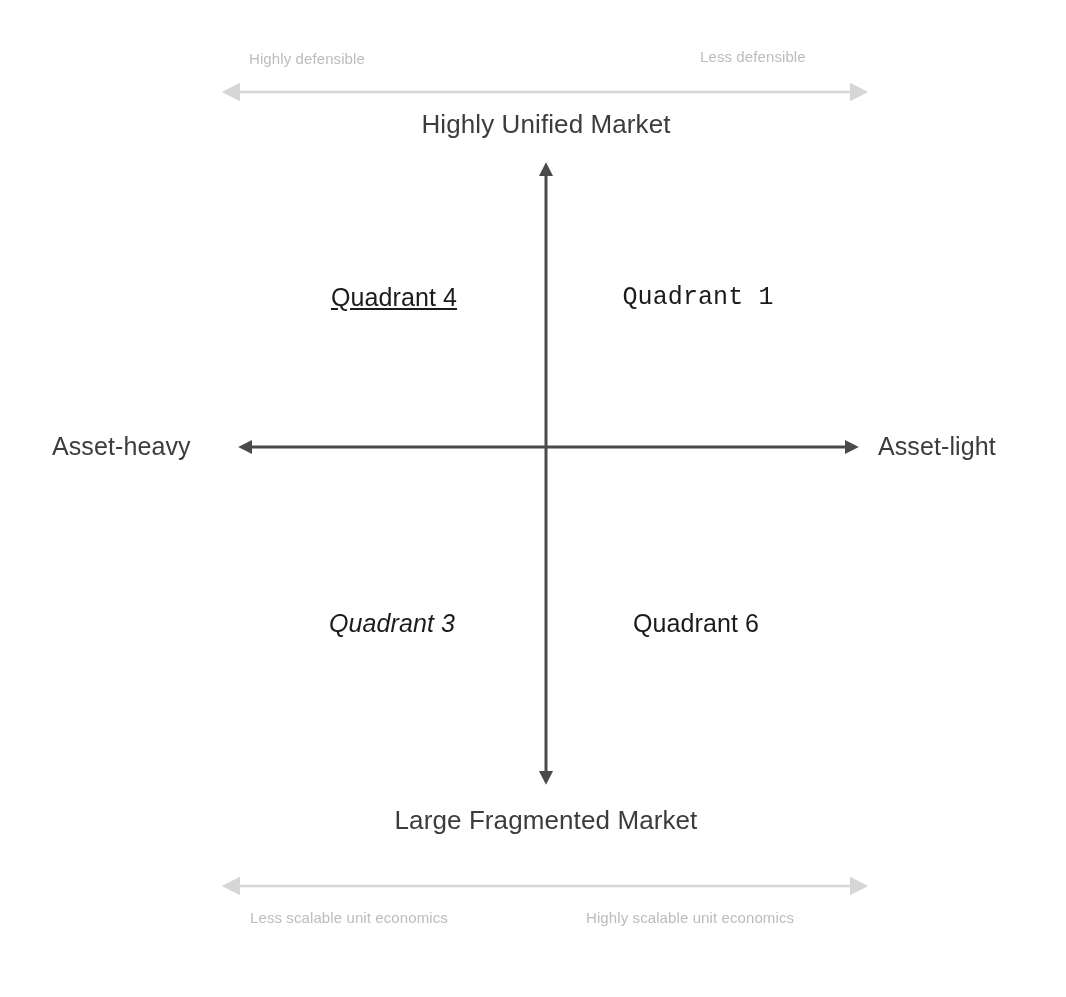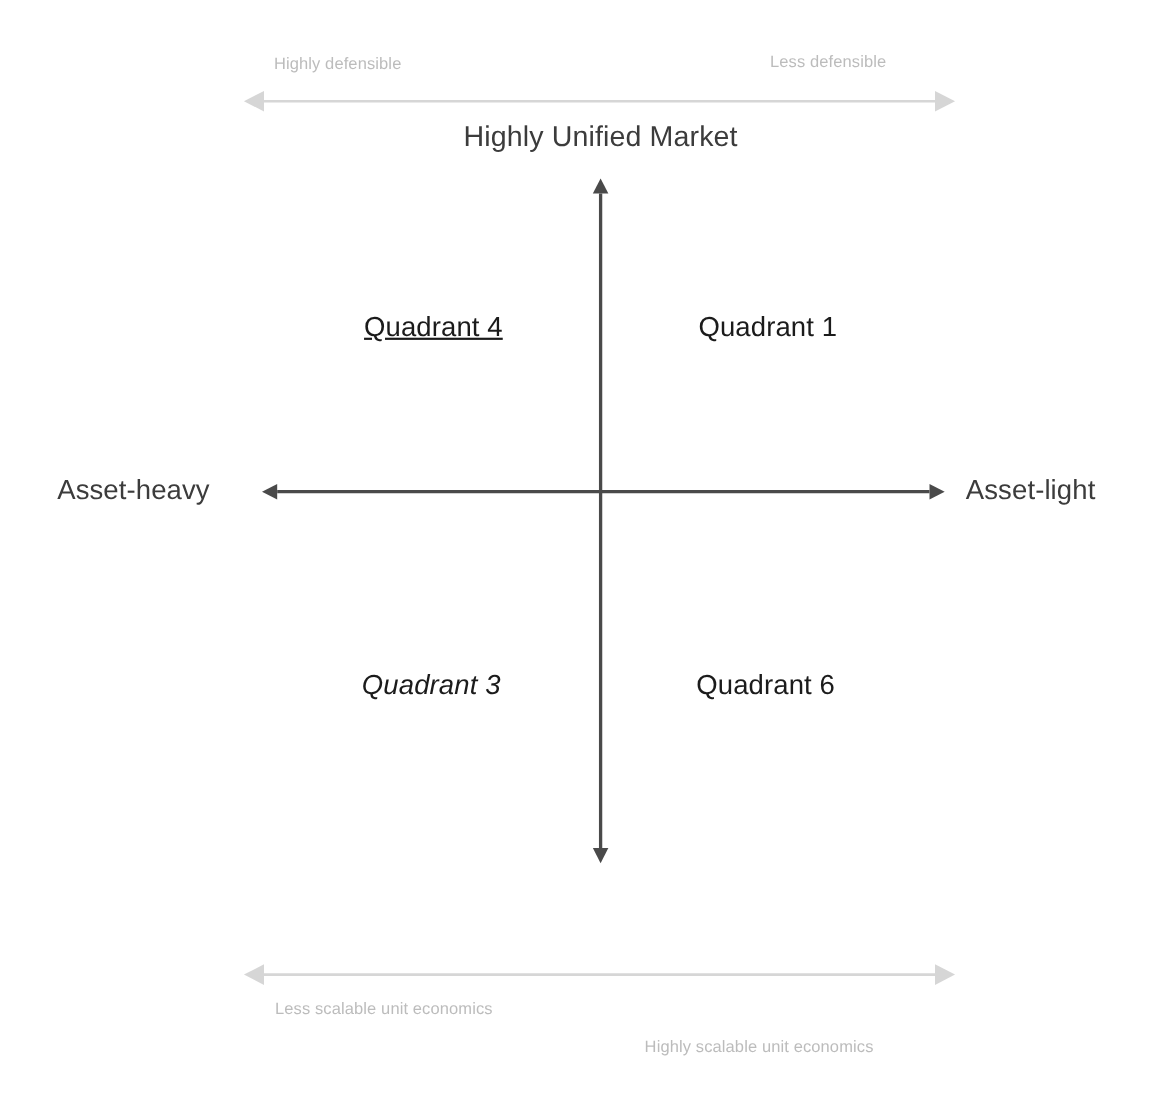--- a/index.html
+++ b/index.html
@@ -100,28 +100,29 @@
   </svg>
 
   <div class="lbl caption" style="left:249px; top:51px;">Highly defensible</div>
 
   <div class="lbl caption" style="left:700px; top:49px;">Less defensible</div>
 
   <div class="lbl market-title center-x" style="left:546px; top:111px;">Highly Unified Market</div>
 
   <div class="lbl quadrant center-x" style="left:394px; top:285px;text-decoration:underline;">Quadrant 4</div>
 
-  <div class="lbl quadrant center-x" style="left:698px; top:285px;">Quadrant 1</div>
+  <div class="lbl quadrant center-x" style="left:698px; top:285px;font-family:Liberation Mono, monospace;">Quadrant 1</div>
 
   <div class="lbl quadrant center-x" style="left:392px; top:611px;font-style:italic;">Quadrant 3</div>
 
   <div class="lbl quadrant center-x" style="left:696px; top:611px;">Quadrant 6</div>
 
   <div class="lbl axis-end" style="left:52px; top:434px;">Asset-heavy</div>
 
   <div class="lbl axis-end" style="left:878px; top:434px;">Asset-light</div>
 
+  <div class="lbl market-title center-x" style="left:546px; top:807px;">Large Fragmented Market</div>
 
   <div class="lbl caption" style="left:250px; top:910px;">Less scalable unit economics</div>
 
-  <div class="lbl caption" style="left:586px; top:910px;margin-top:34px;">Highly scalable unit economics</div>
+  <div class="lbl caption" style="left:586px; top:910px;">Highly scalable unit economics</div>
 
 </div>
 
 </body></html>

